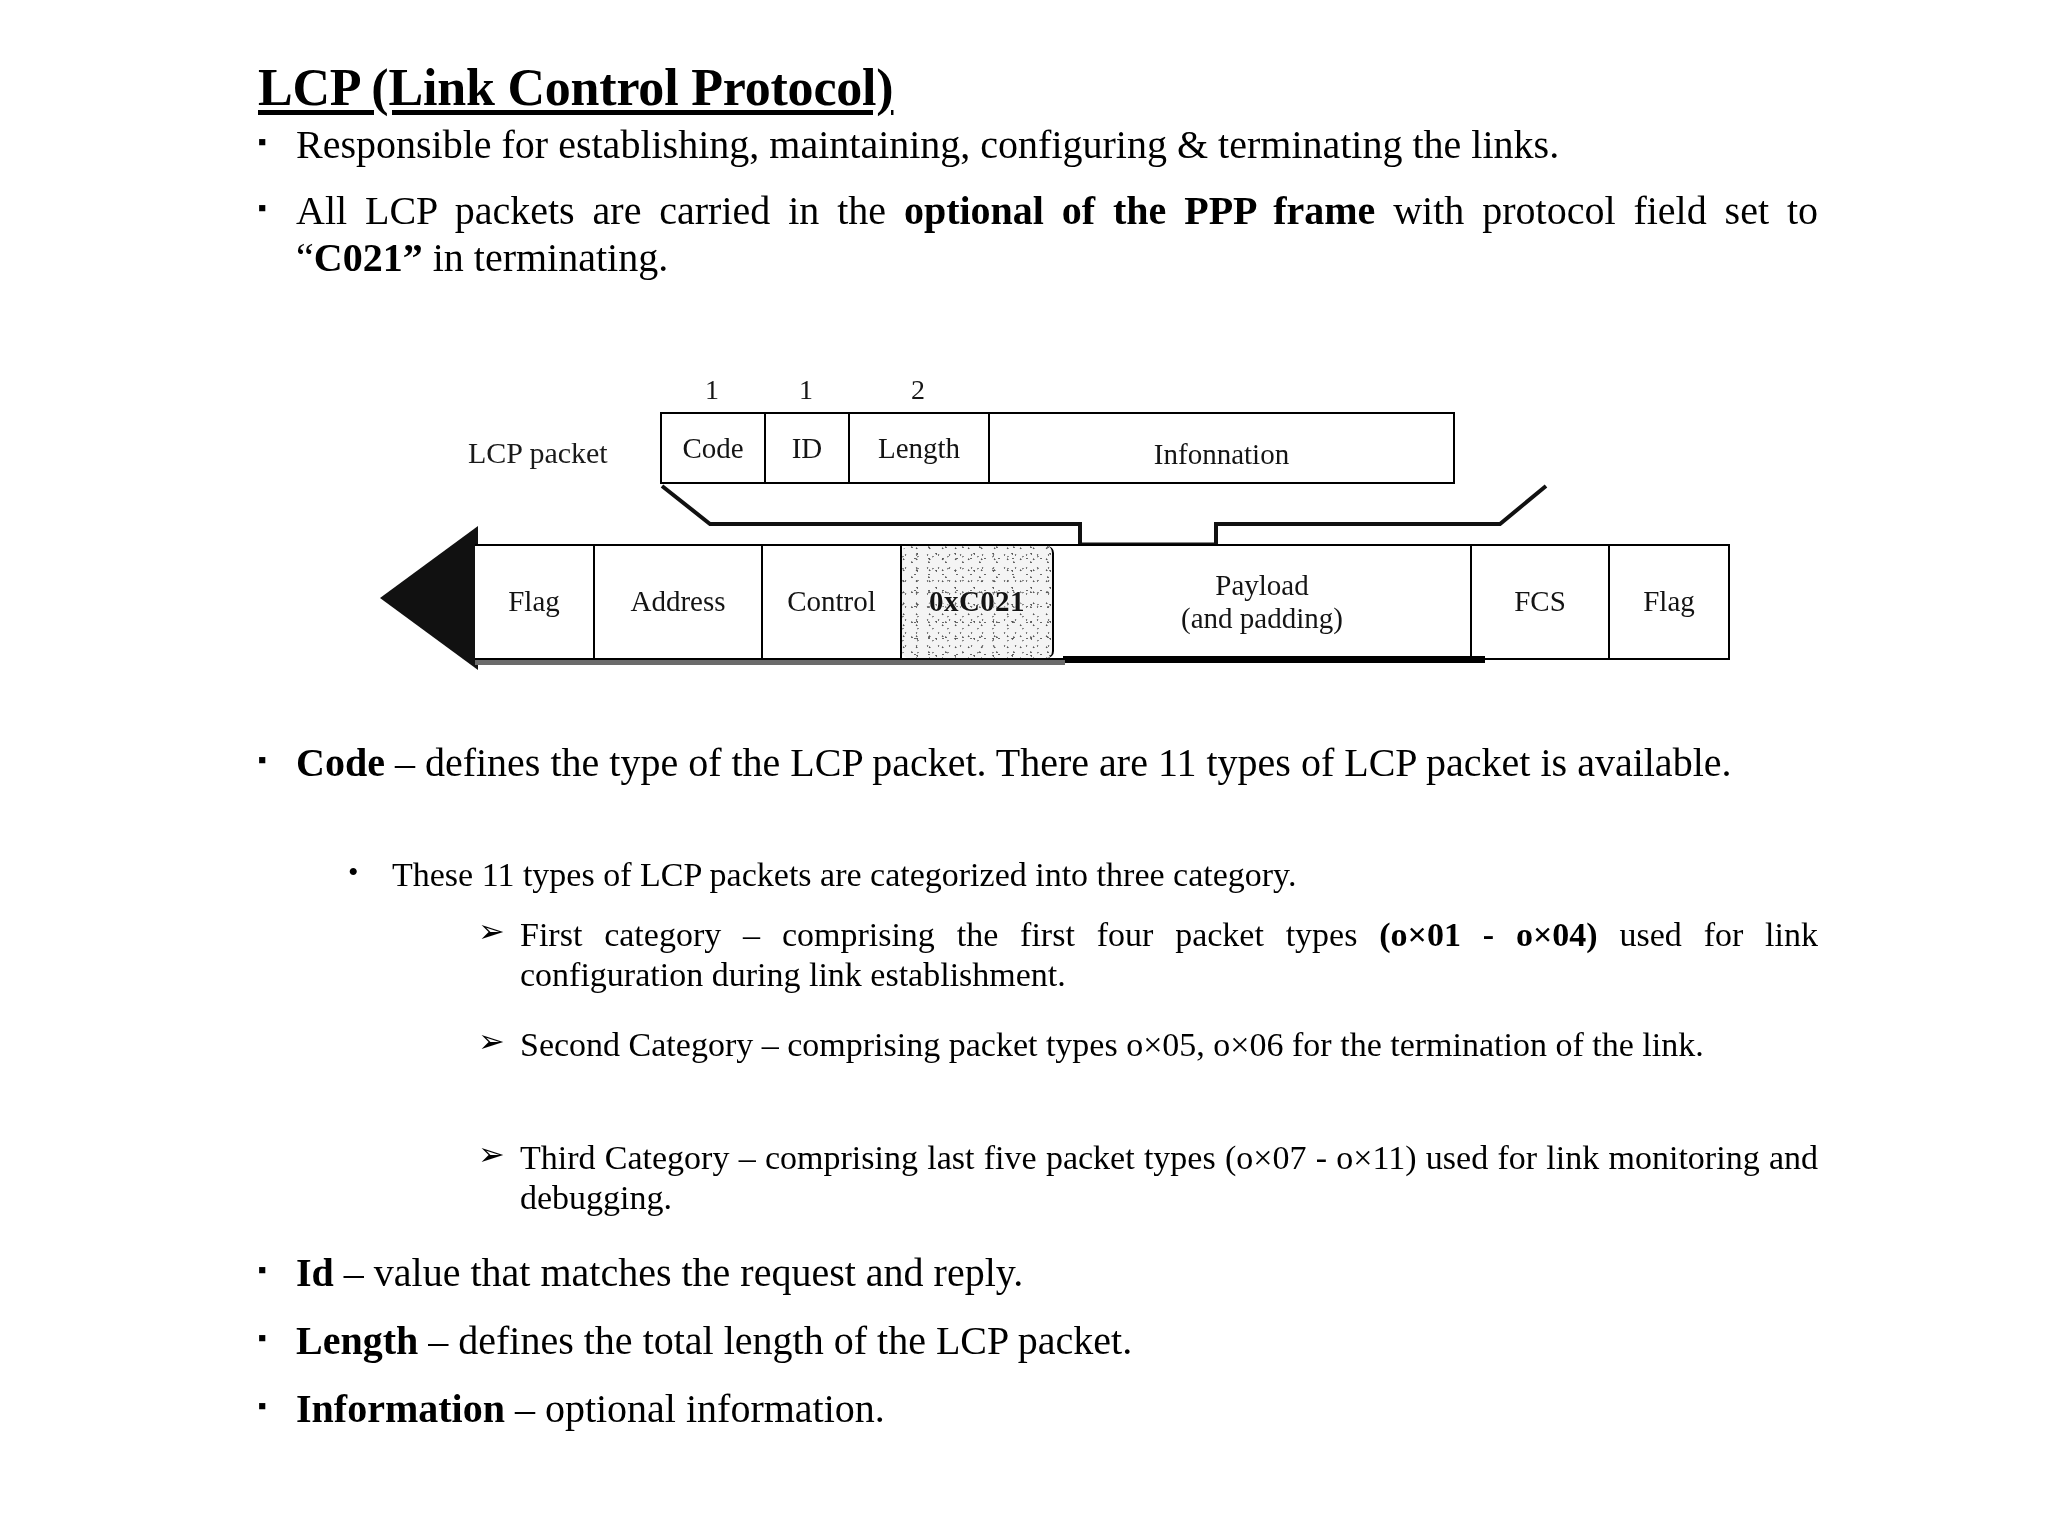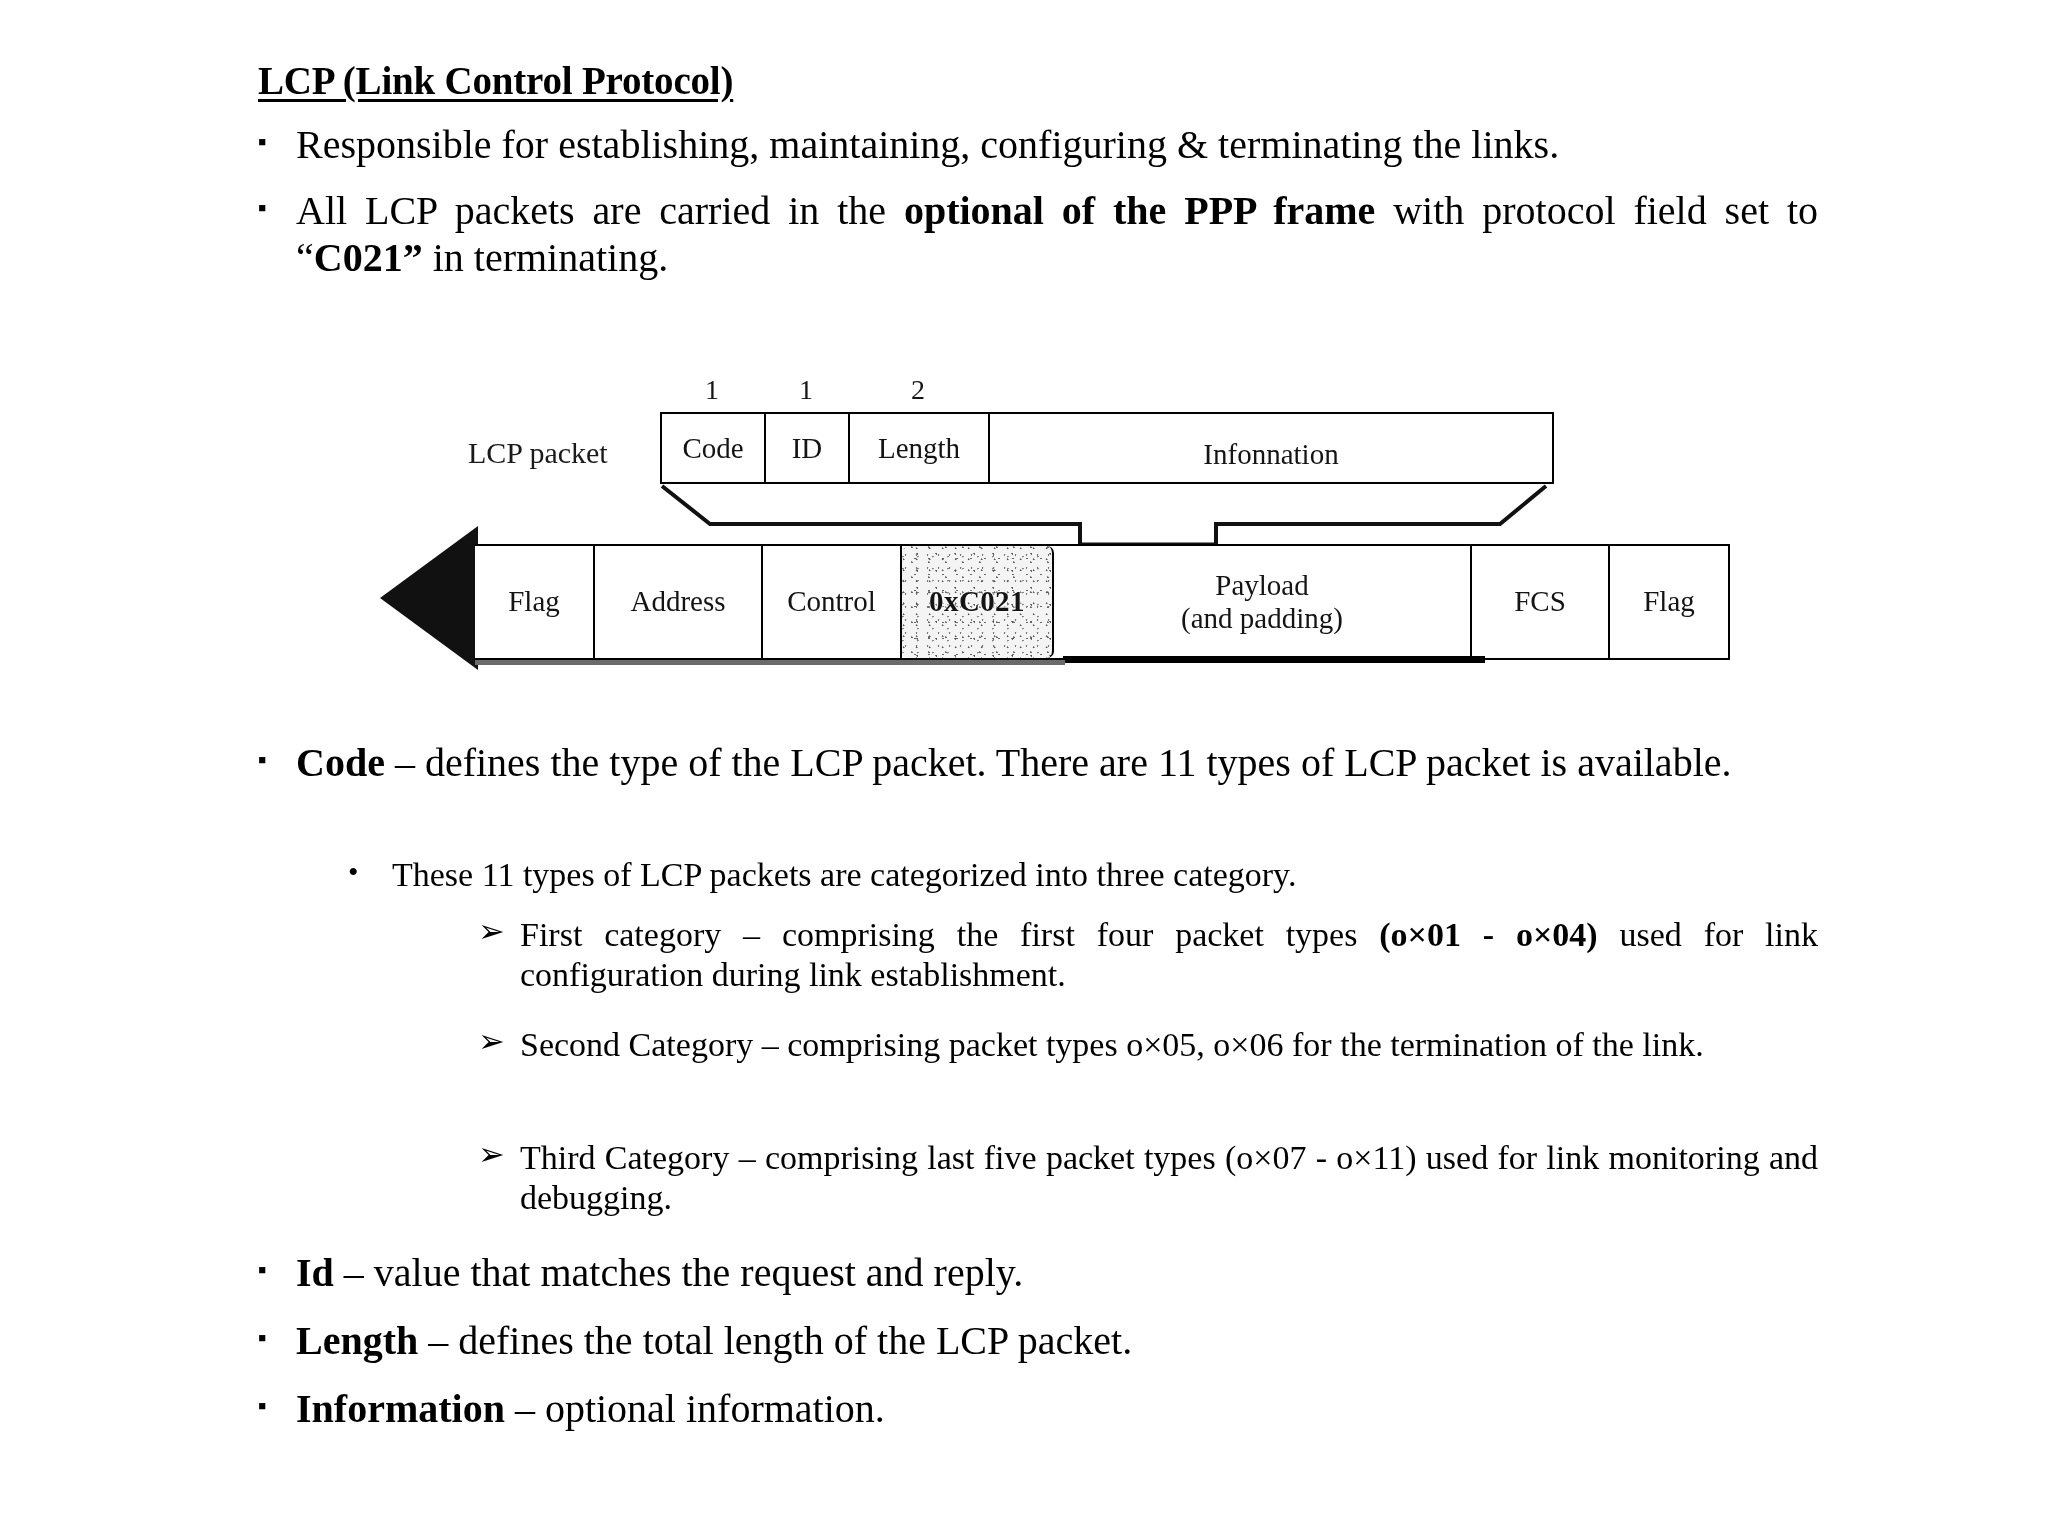--- a/index.html
+++ b/index.html
@@ -20,21 +20,21 @@
     height: 1536px;
     padding: 0;
     box-sizing: border-box;
   }
 
   
   .title {
     position: absolute;
     left: 258px;
     top: 58px;
-    font-size: 39px;
+    font-size: 52px;
     font-weight: bold;
     letter-spacing: -0.2px;
     text-decoration: underline;
     text-underline-offset: 5px;
     white-space: nowrap;
   }
 
   
   .lvl1 {
     position: absolute;
@@ -128,21 +128,21 @@
     align-items: center;
     justify-content: center;
     font-size: 29px;
     color: #141414;
     white-space: nowrap;
   }
   .lcp-cell:last-child { border-right: none; }
   .c-code { width: 104px; }
   .c-id   { width: 84px; }
   .c-len  { width: 140px; }
-  .c-info { width: 562px; margin-top: 12px; }
+  .c-info { width: 463px; margin-top: 12px; }
 
   .size-lbl {
     position: absolute;
     top: -2px;
     font-size: 28px;
     color: #161616;
     text-align: center;
     white-space: nowrap;
   }
   .s1 { left: 280px; width: 104px; }

